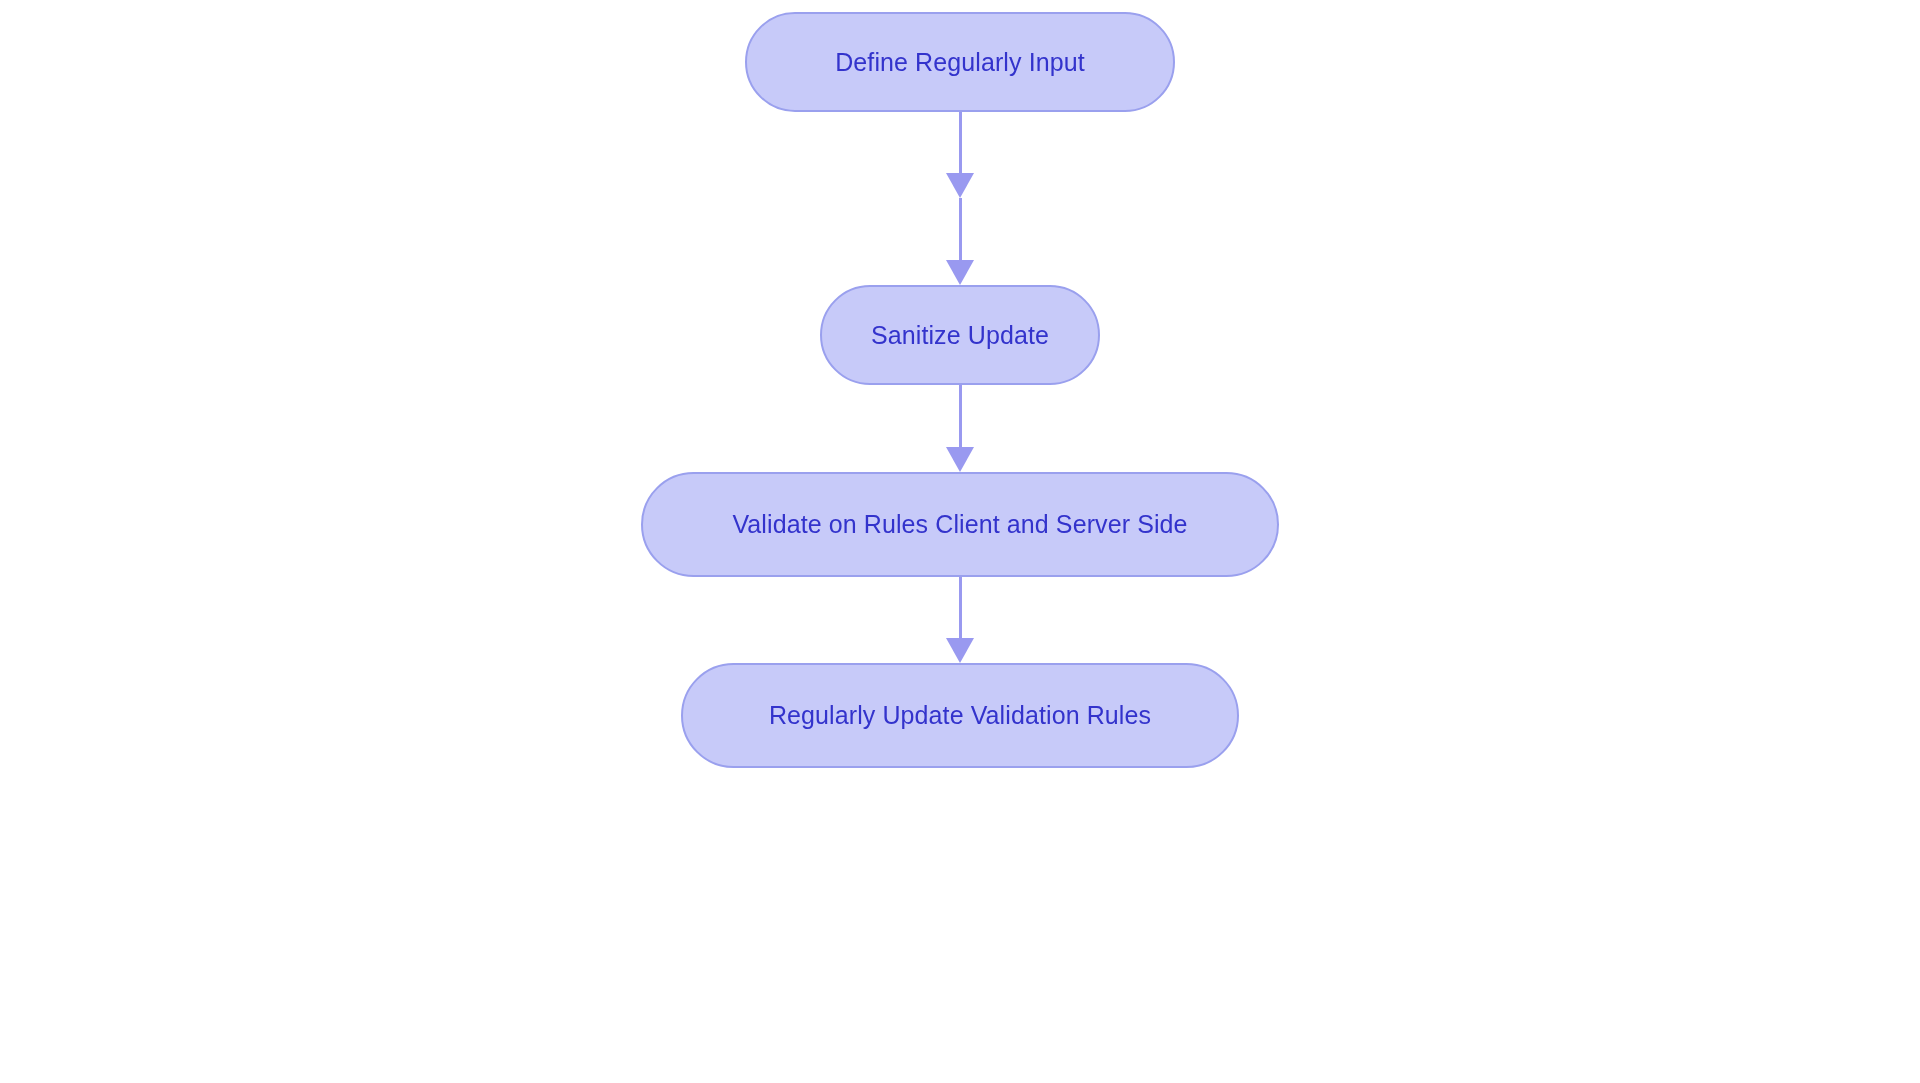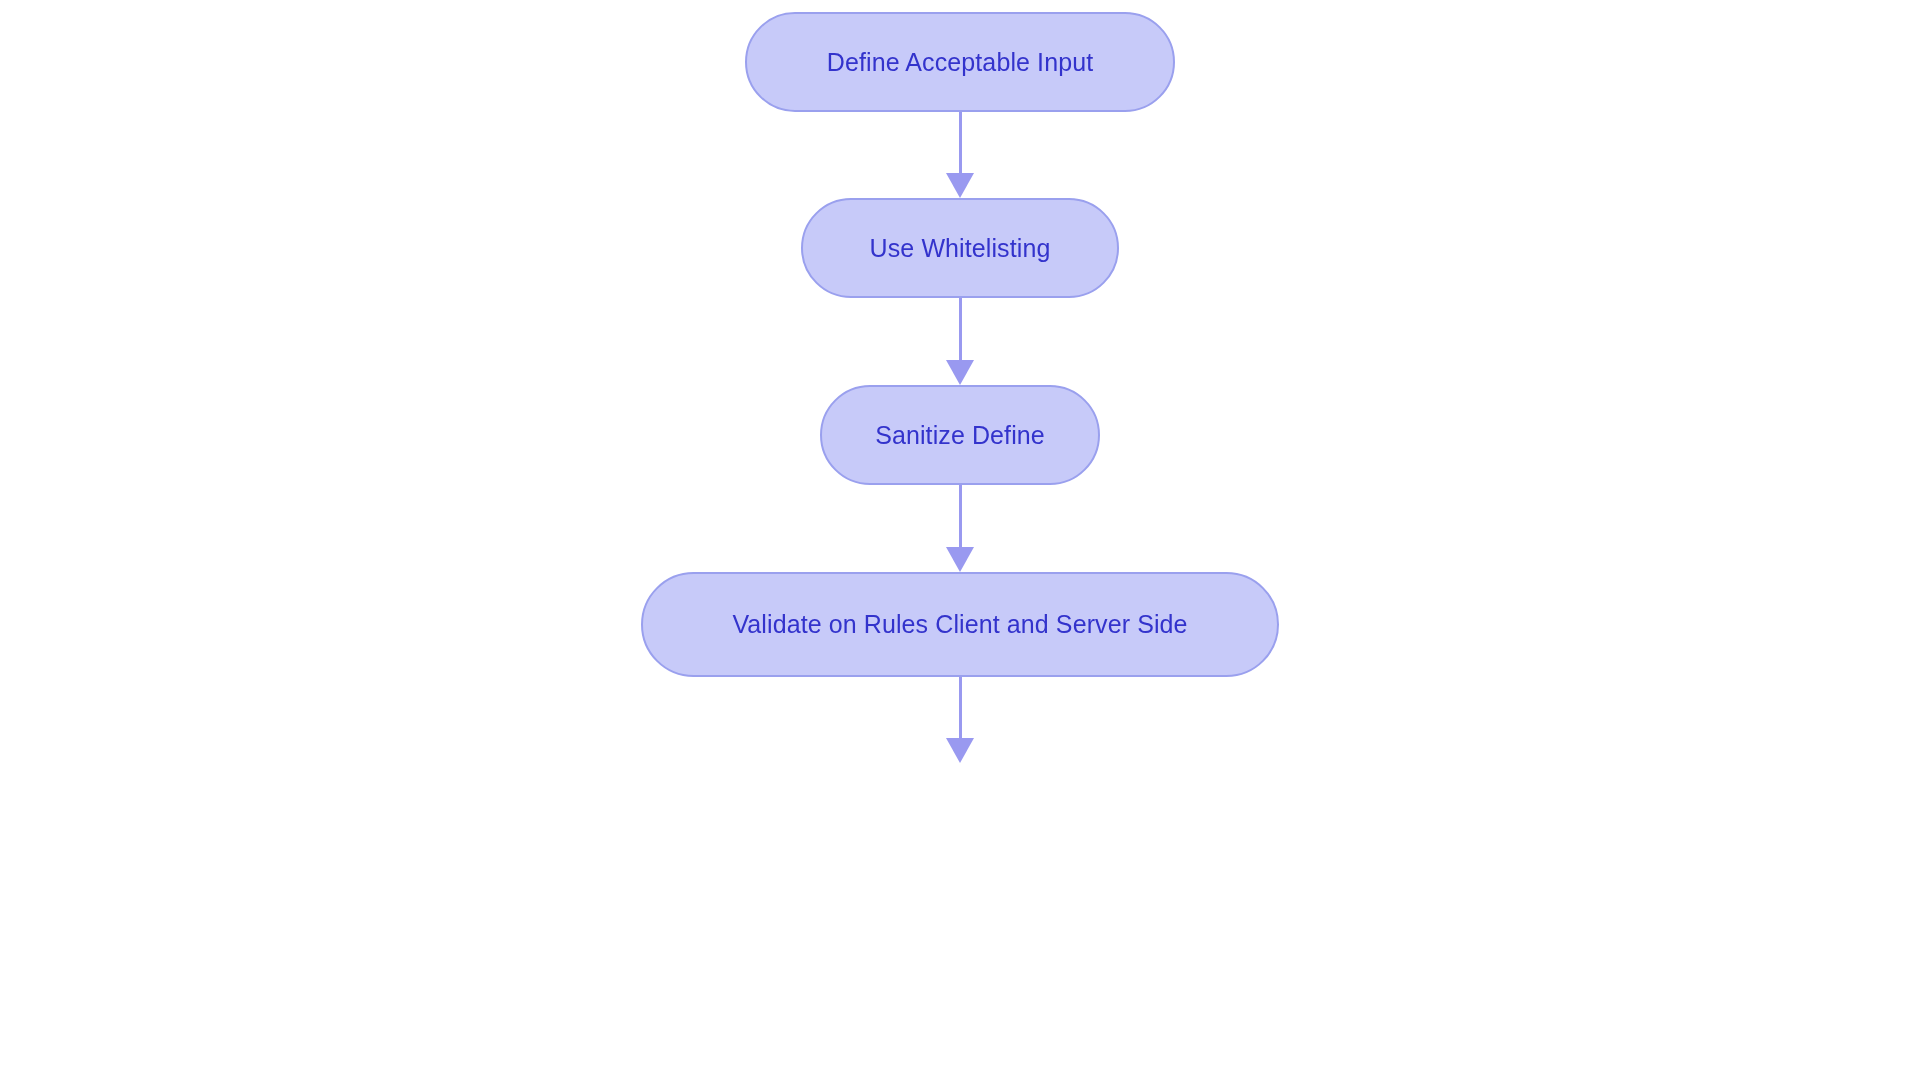--- a/index.html
+++ b/index.html
@@ -90,50 +90,50 @@
   .conn-3 { height: 87px; }
   .conn-4 { height: 86px; }
 </style>
 </head>
 <body>
 
 <div id="flowchart-canvas">
   <div class="flow-column">
 
     <div class="node node-1">
-      <span class="node-label">Define Acceptable Input</span>
+      <span class="node-label">Define Regularly Input</span>
     </div>
 
     <div class="connector conn-1">
       <div class="connector-line"></div>
       <div class="connector-arrow"></div>
     </div>
 
-    <div class="node node-2">
-      <span class="node-label">Use Whitelisting</span>
-    </div>
 
     <div class="connector conn-2">
       <div class="connector-line"></div>
       <div class="connector-arrow"></div>
     </div>
 
     <div class="node node-3">
-      <span class="node-label">Sanitize Define</span>
+      <span class="node-label">Sanitize Update</span>
     </div>
 
     <div class="connector conn-3">
       <div class="connector-line"></div>
       <div class="connector-arrow"></div>
     </div>
 
     <div class="node node-4">
       <span class="node-label">Validate on Rules Client and Server Side</span>
     </div>
 
     <div class="connector conn-4">
       <div class="connector-line"></div>
       <div class="connector-arrow"></div>
     </div>
 
+    <div class="node node-5">
+      <span class="node-label">Regularly Update Validation Rules</span>
+    </div>
 
   </div>
 </div>
 
 </body></html>

